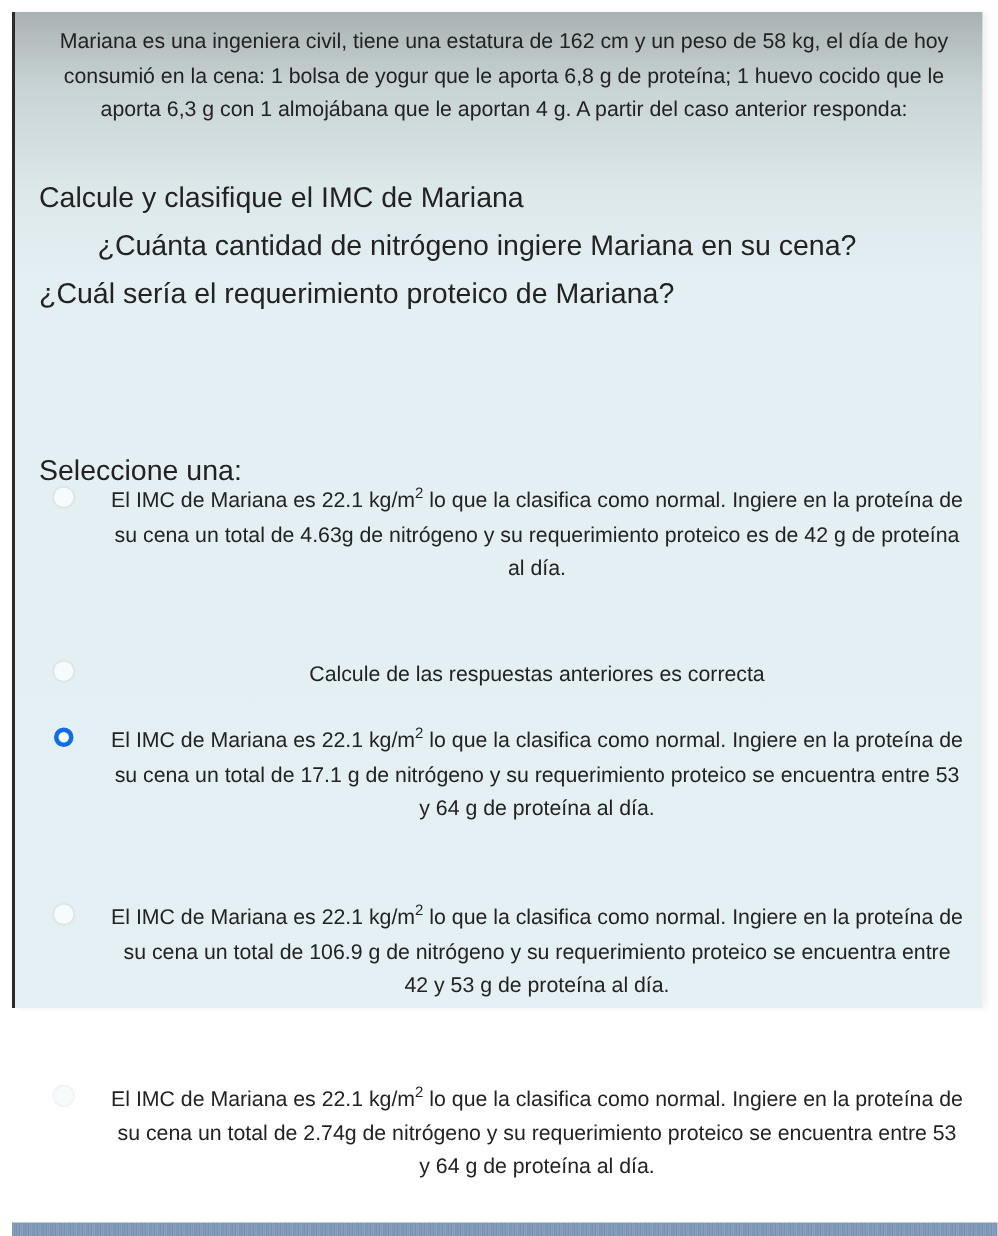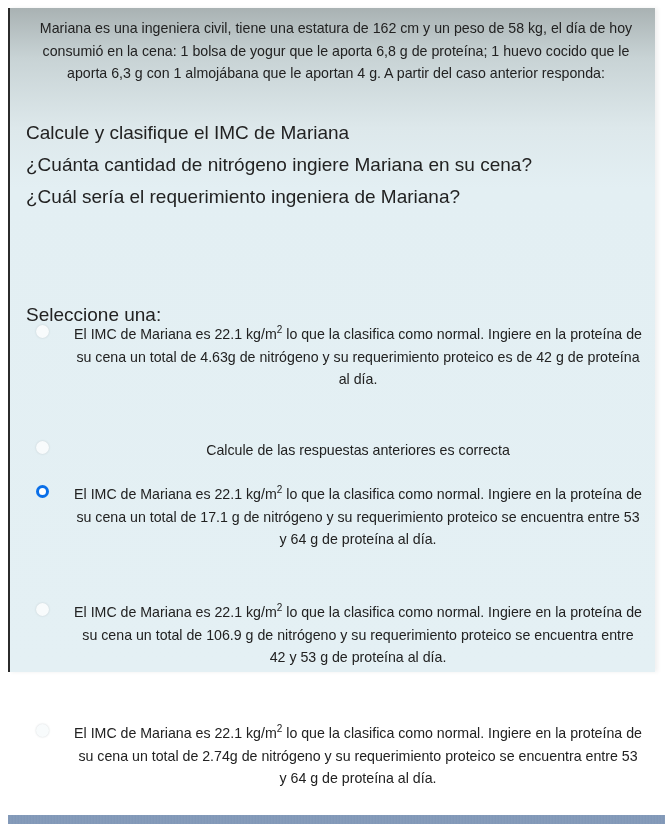--- a/index.html
+++ b/index.html
@@ -83,22 +83,22 @@
   }
 </style>
 </head>
 <body>
 
 <div class="question-box">
 
   <div class="qtext">Mariana  es una ingeniera civil, tiene una estatura de 162 cm y un peso de 58 kg, el día de hoy consumió en la cena: 1 bolsa de yogur que le aporta 6,8 g de proteína; 1 huevo cocido que le aporta  6,3 g con 1 almojábana que le aportan 4 g. A partir del caso anterior responda:</div>
 
   <div class="qline" style="top:114px;">Calcule y clasifique el IMC de Mariana</div>
-  <div class="qline" style="top:146px;">¿Cuánta cantidad de nitrógeno ingiere Mariana en su cena?</div>
-  <div class="qline" style="top:178px;">¿Cuál sería el requerimiento ingeniera de Mariana?</div>
+  <div class="qline" style="top:146px;margin-left:39px;">¿Cuánta cantidad de nitrógeno ingiere Mariana en su cena?</div>
+  <div class="qline" style="top:178px;">¿Cuál sería el requerimiento proteico de Mariana?</div>
 
   <div class="qline" style="top:284px;margin-top:12px;">Seleccione una:</div>
 
   <div class="option" style="top:315px;">
     <span class="radio"></span>
     <div class="opt-text"><span>El IMC de Mariana es  22.1 kg/m</span><sup>2</sup><span>  lo que la clasifica como normal. Ingiere en la proteína de su cena un total de 4.63g de nitrógeno y su requerimiento proteico es de 42 g de proteína al día.</span></div>
   </div>
 
   <div class="option" style="top:431px;">
     <span class="radio"></span>

